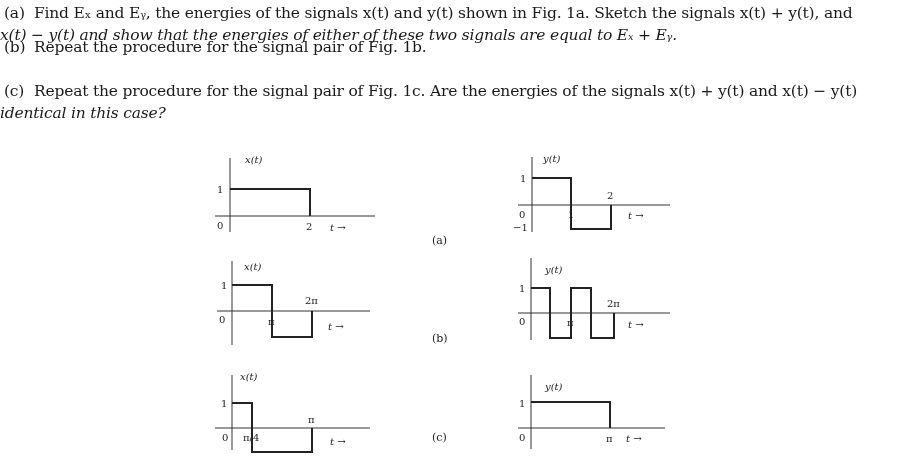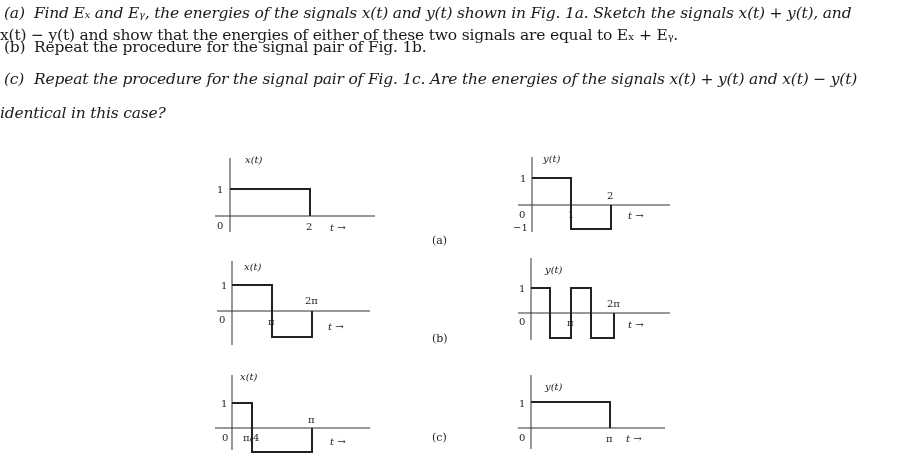--- a/index.html
+++ b/index.html
@@ -10,28 +10,28 @@
   svg text { font-family: "DejaVu Serif", serif; fill: #222; }
   .sig { fill: none; stroke: #222; stroke-width: 2; }
   .ax { stroke: #333; stroke-width: 1; }
   .cap { font-size: 11px; }
   .tick { font-size: 10px; }
   .nm { font-size: 10px; font-style: italic; }
 </style>
 </head>
 <body>
 
-<div class="q" style="top:2px;font-style:italic;">
+<div class="q" style="top:2px;">
   <span class="lbl">(a)</span><span>Find Eₓ and Eᵧ, the energies of the signals x(t) and y(t) shown in Fig. 1a. Sketch the signals x(t) + y(t), and</span>
 </div>
-<div class="q cont" style="top:24px;">x(t) − y(t) and show that the energies of either of these two signals are equal to Eₓ + Eᵧ.</div>
+<div class="q cont" style="top:24px;font-style:italic;">x(t) − y(t) and show that the energies of either of these two signals are equal to Eₓ + Eᵧ.</div>
 <div class="q" style="top:36px;">
   <span class="lbl">(b)</span><span>Repeat the procedure for the signal pair of Fig. 1b.</span>
 </div>
-<div class="q" style="top:68px;font-style:italic;">
+<div class="q" style="top:80px;">
   <span class="lbl">(c)</span><span>Repeat the procedure for the signal pair of Fig. 1c. Are the energies of the signals x(t) + y(t) and x(t) − y(t)</span>
 </div>
 <div class="q cont" style="top:102px;font-style:italic;">identical in this case?</div>
 
 <svg class="figs" width="905" height="460" viewBox="0 0 905 460">
 
   <g>
     <line class="ax" x1="230" y1="158" x2="230" y2="232"></line>
     <line class="ax" x1="215" y1="216" x2="375" y2="216"></line>
     <polyline class="sig" points="230,189 310,189 310,216"></polyline>

